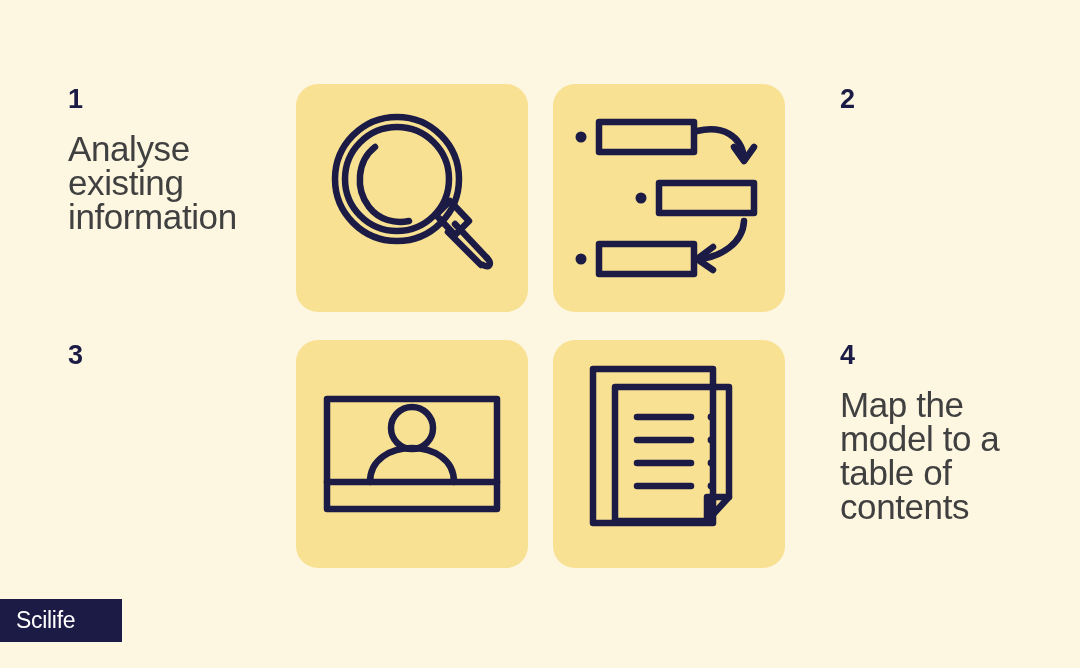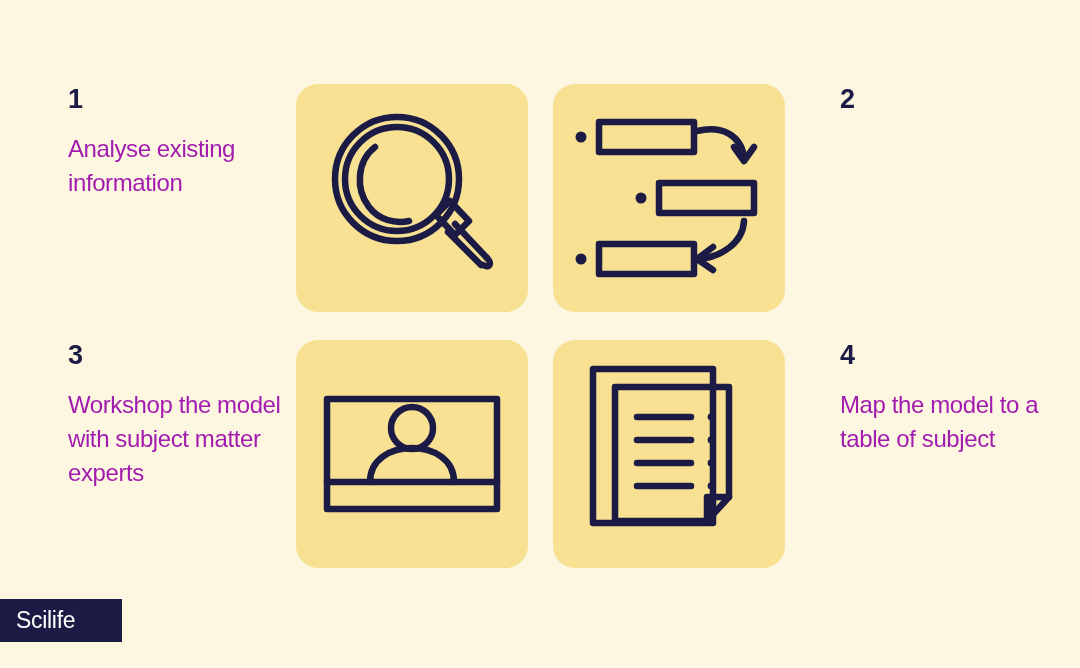--- a/index.html
+++ b/index.html
@@ -29,23 +29,23 @@
   }
   .step-num {
     font-size: 27px;
     font-weight: bold;
     color: #1B1B45;
     line-height: 1;
     letter-spacing: -0.5px;
     margin-bottom: 19px;
   }
   .step-label {
-    font-size: 24px;
+    font-size: 35px;
     font-weight: 400;
-    color: #a21caf;
+    color: #404040;
     line-height: 34px;
     letter-spacing: -0.4px;
   }
 
   .text-1 { left: 68px;  top: 86px;  }
   .text-2 { left: 840px; top: 86px;  }
   .text-3 { left: 68px;  top: 342px; }
   .text-4 { left: 840px; top: 342px; }
 
   
@@ -95,26 +95,25 @@
     <div class="step-num">1</div>
     <div class="step-label">Analyse existing information</div>
   </div>
 
   <div class="step-text text-2">
     <div class="step-num">2</div>
   </div>
 
   <div class="step-text text-3">
     <div class="step-num">3</div>
-    <div class="step-label">Workshop the model with subject matter experts</div>
   </div>
 
   <div class="step-text text-4">
     <div class="step-num">4</div>
-    <div class="step-label">Map the model to a table of subject</div>
+    <div class="step-label">Map the model to a table of contents</div>
   </div>
 
   <div class="card card-1">
     <span>
       <svg width="190" height="190" viewBox="0 0 190 190" fill="none" stroke="#1B1B45" stroke-width="6.5" stroke-linecap="round" stroke-linejoin="round">
         <circle cx="80" cy="76" r="62"></circle>
         <circle cx="80" cy="76" r="52"></circle>
         <path d="M58 44 C40 58 38 86 52 104 C62 117 78 121 92 118"></path>
         <path d="M119 112 L133 98 L152 118 L138 132 Z"></path>
         <path d="M138 121 L170 155"></path>

